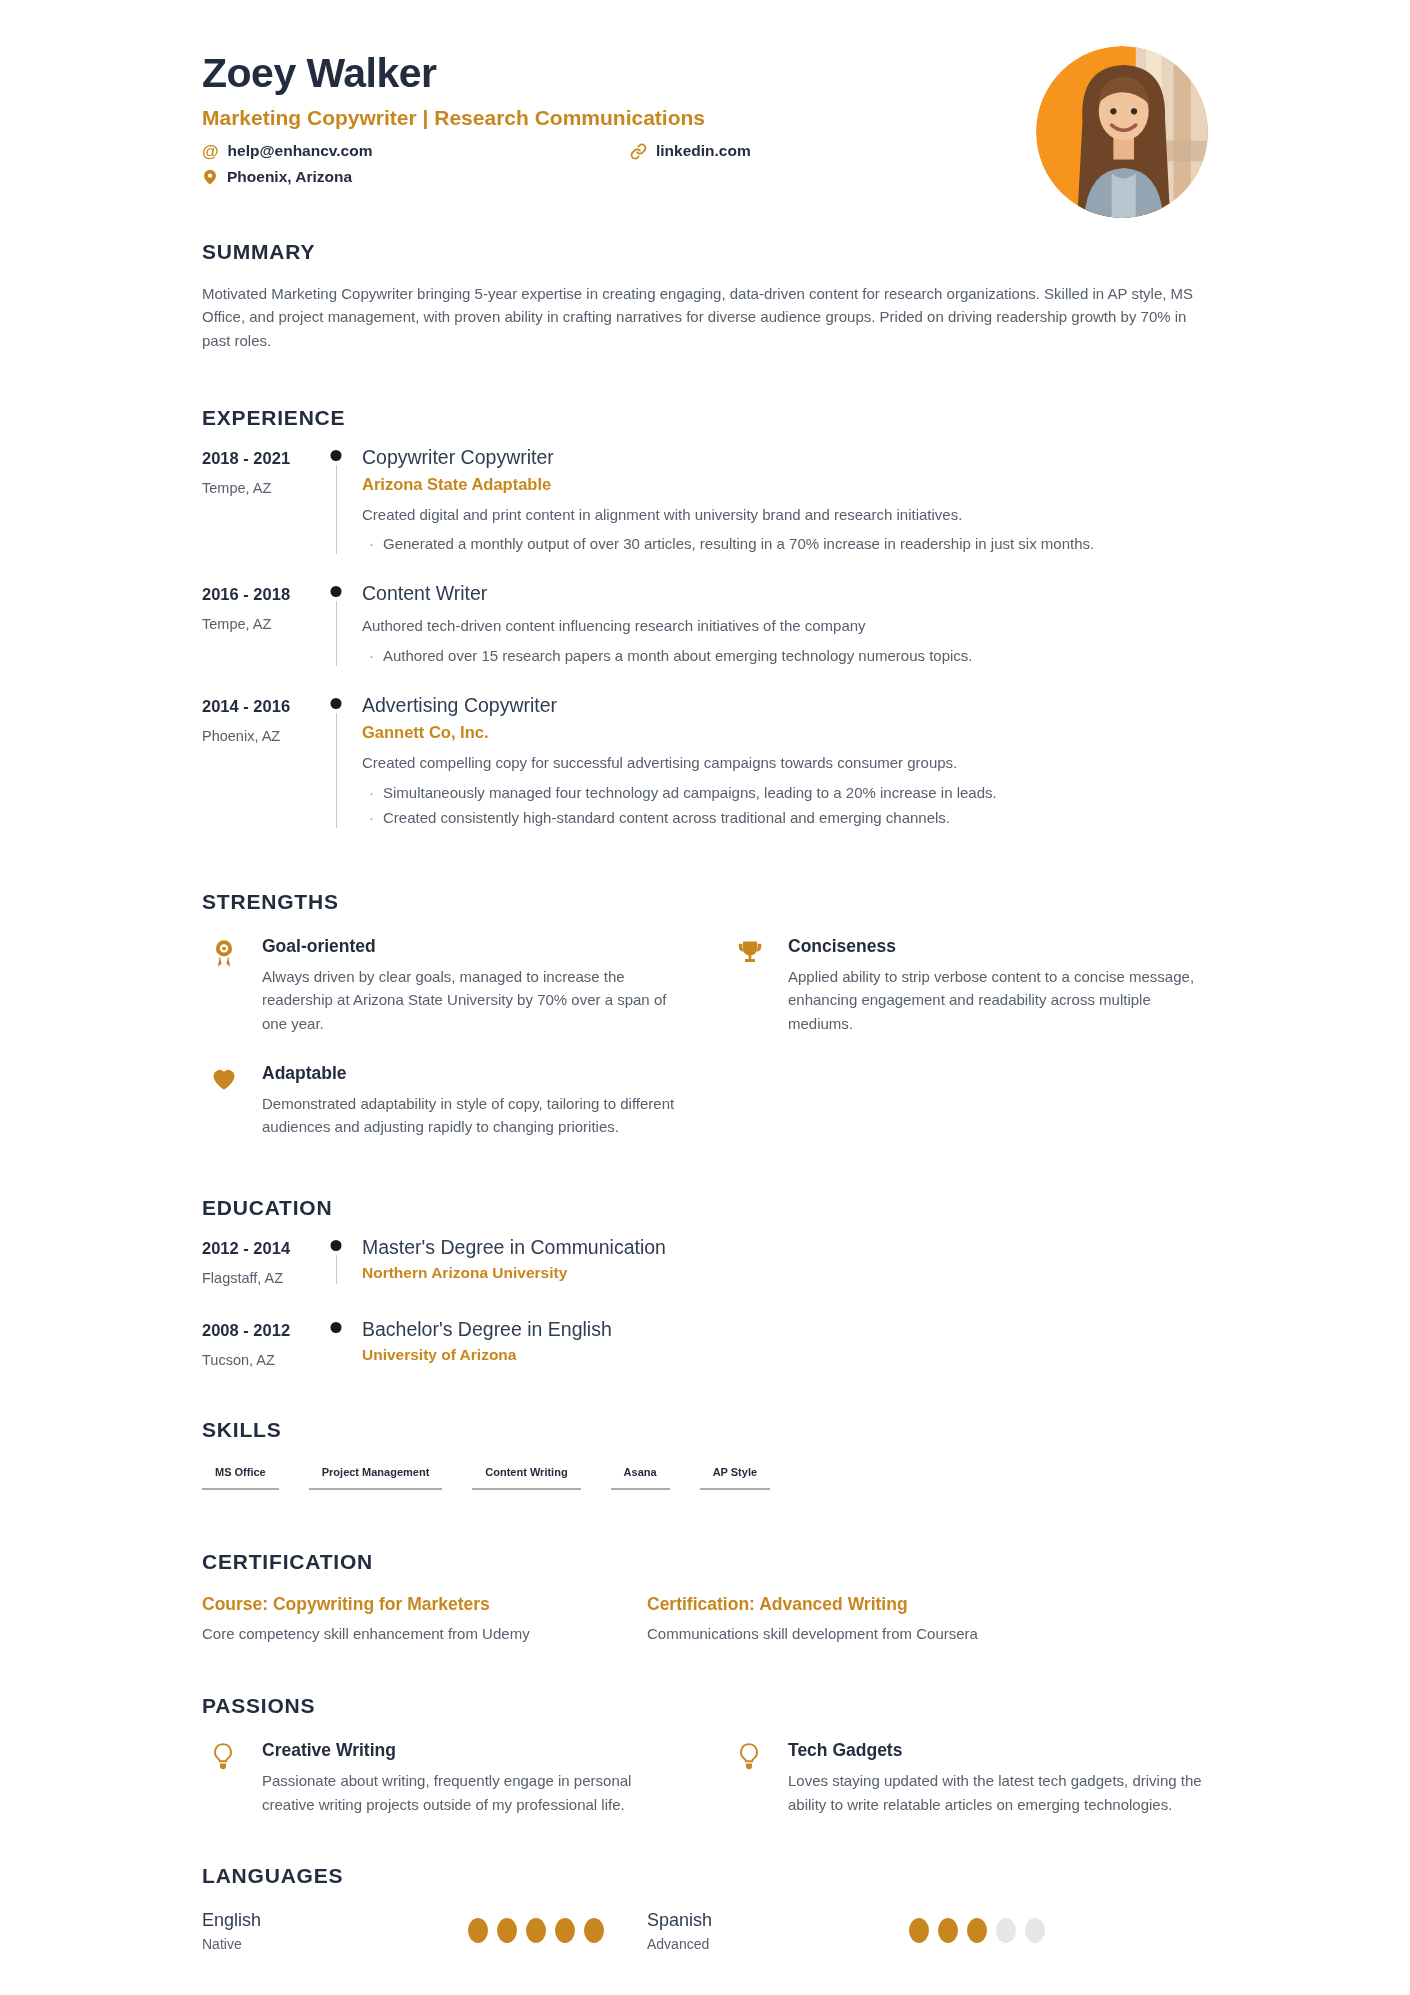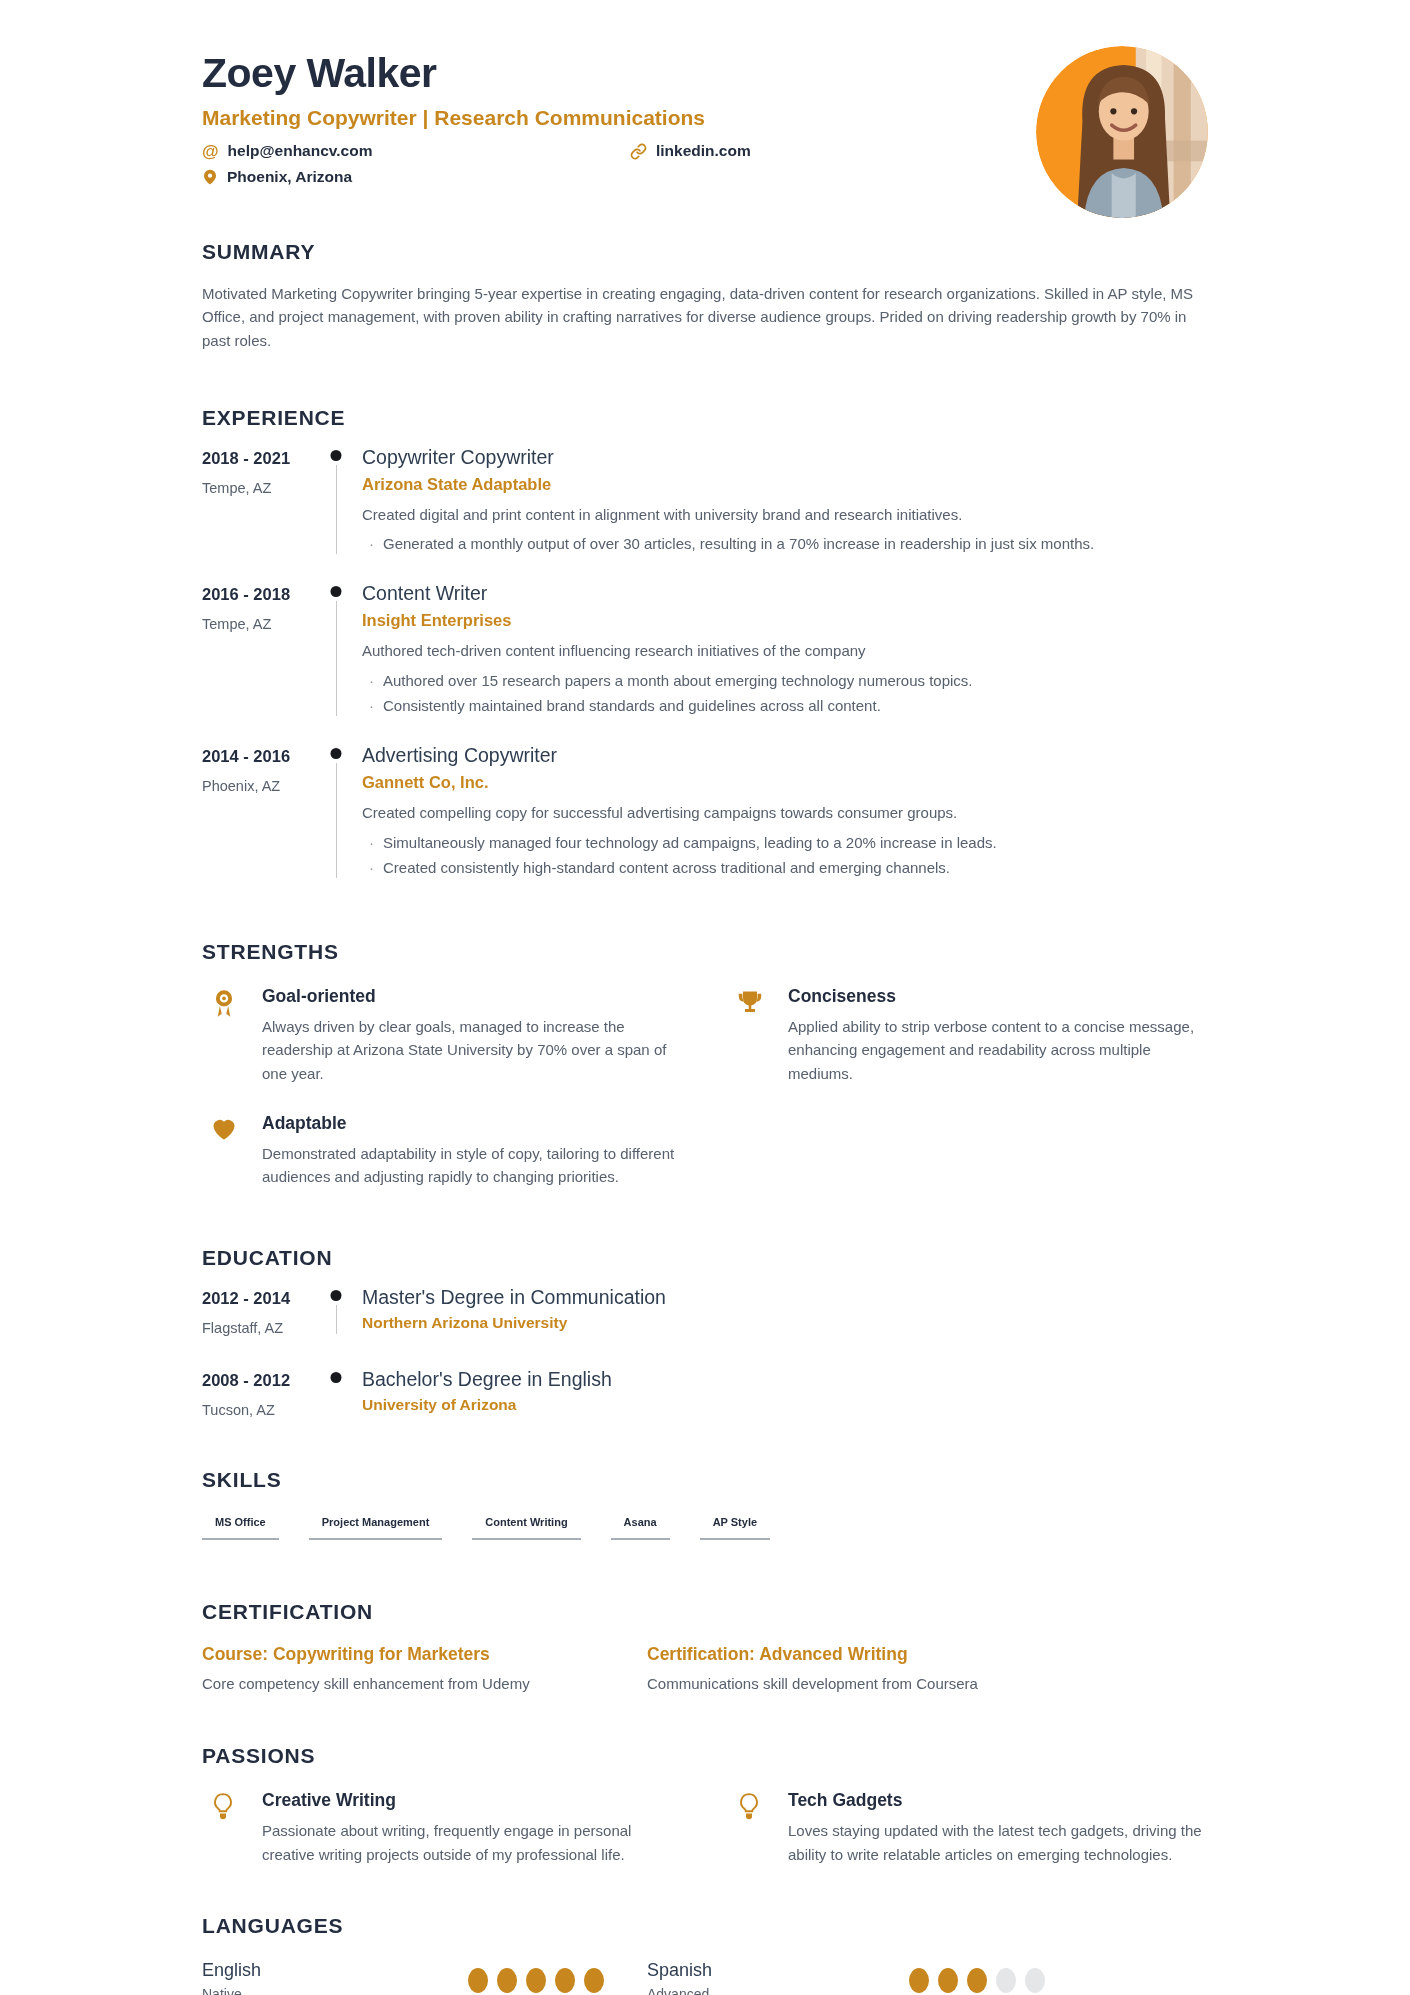--- a/index.html
+++ b/index.html
@@ -158,25 +158,23 @@
         <div>
           <div class="t-dates">2016 - 2018</div>
           <div class="t-loc">Tempe, AZ</div>
         </div>
         <div class="t-gutter">
             <span class="t-dot"></span>
             <span class="t-line"></span>
           </div>
         <div>
           <div class="t-role">Content Writer</div>
-          <div class="t-company">Insight Enterprises</div>
           <div class="t-desc">Authored tech-driven content influencing research initiatives of the company</div>
           <ul class="t-bullets">
             <li>Authored over 15 research papers a month about emerging technology numerous topics.</li>
-            <li>Consistently maintained brand standards and guidelines across all content.</li>
           </ul>
         </div>
       </div>
 
       <div class="t-entry">
         <div>
           <div class="t-dates">2014 - 2016</div>
           <div class="t-loc">Phoenix, AZ</div>
         </div>
         <div class="t-gutter">

